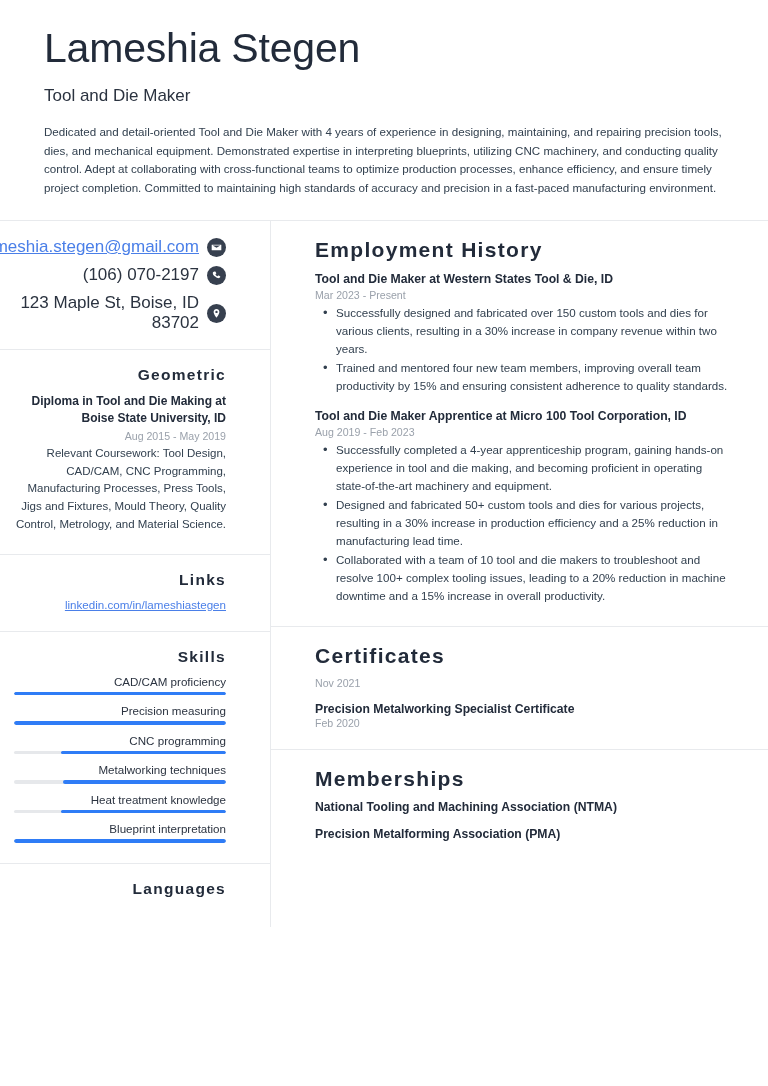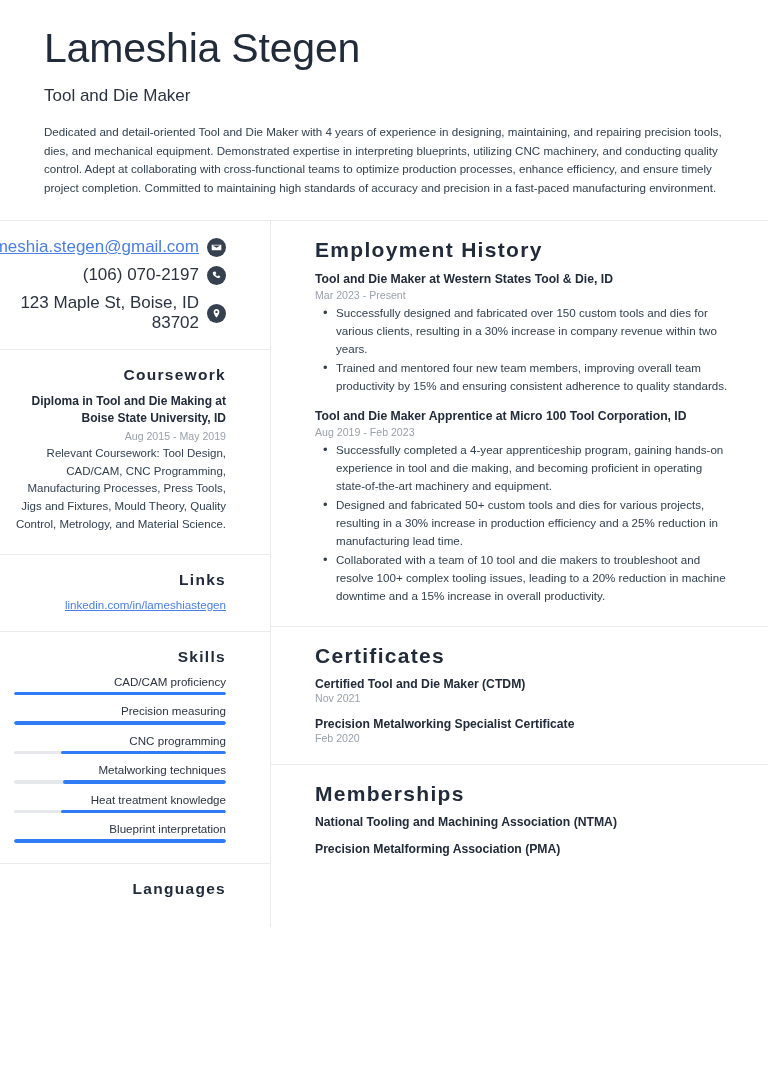--- a/index.html
+++ b/index.html
@@ -266,21 +266,21 @@
           <span class="contact-text">123 Maple St, Boise, ID 83702</span>
           <span class="cicon">
             <svg width="11" height="11" viewBox="0 0 16 16">
                 <path fill="#ffffff" d="M8 1.5c-2.3 0-4.2 1.9-4.2 4.2 0 3.1 4.2 8.3 4.2 8.3s4.2-5.2 4.2-8.3c0-2.3-1.9-4.2-4.2-4.2zm0 5.9a1.7 1.7 0 110-3.4 1.7 1.7 0 010 3.4z"></path>
               </svg>
           </span>
         </div>
       </div>
 
       <div class="l-block">
-        <div class="l-heading">Coursework</div>
+        <div class="l-heading">Geometric</div>
         <div class="edu-degree">Diploma in Tool and Die Making at Boise State University, ID</div>
         <div class="edu-date">Aug 2015 - May 2019</div>
         <div class="edu-desc">Relevant Coursework: Tool Design, CAD/CAM, CNC Programming, Manufacturing Processes, Press Tools, Jigs and Fixtures, Mould Theory, Quality Control, Metrology, and Material Science.</div>
       </div>
 
       <div class="l-block">
         <div class="l-heading">Links</div>
         <a class="link-item" href="#">linkedin.com/in/lameshiastegen</a>
       </div>
 
@@ -352,21 +352,20 @@
             <li>Successfully completed a 4-year apprenticeship program, gaining hands-on experience in tool and die making, and becoming proficient in operating state-of-the-art machinery and equipment.</li>
             <li>Designed and fabricated 50+ custom tools and dies for various projects, resulting in a 30% increase in production efficiency and a 25% reduction in manufacturing lead time.</li>
             <li>Collaborated with a team of 10 tool and die makers to troubleshoot and resolve 100+ complex tooling issues, leading to a 20% reduction in machine downtime and a 15% increase in overall productivity.</li>
           </ul>
         </div>
       </div>
 
       <div class="r-block">
         <div class="r-heading">Certificates</div>
         <div class="cert-entry">
-          <div class="cert-name">Certified Tool and Die Maker (CTDM)</div>
           <div class="cert-date">Nov 2021</div>
         </div>
         <div class="cert-entry">
           <div class="cert-name">Precision Metalworking Specialist Certificate</div>
           <div class="cert-date">Feb 2020</div>
         </div>
       </div>
 
       <div class="r-block no-border">
         <div class="r-heading">Memberships</div>

